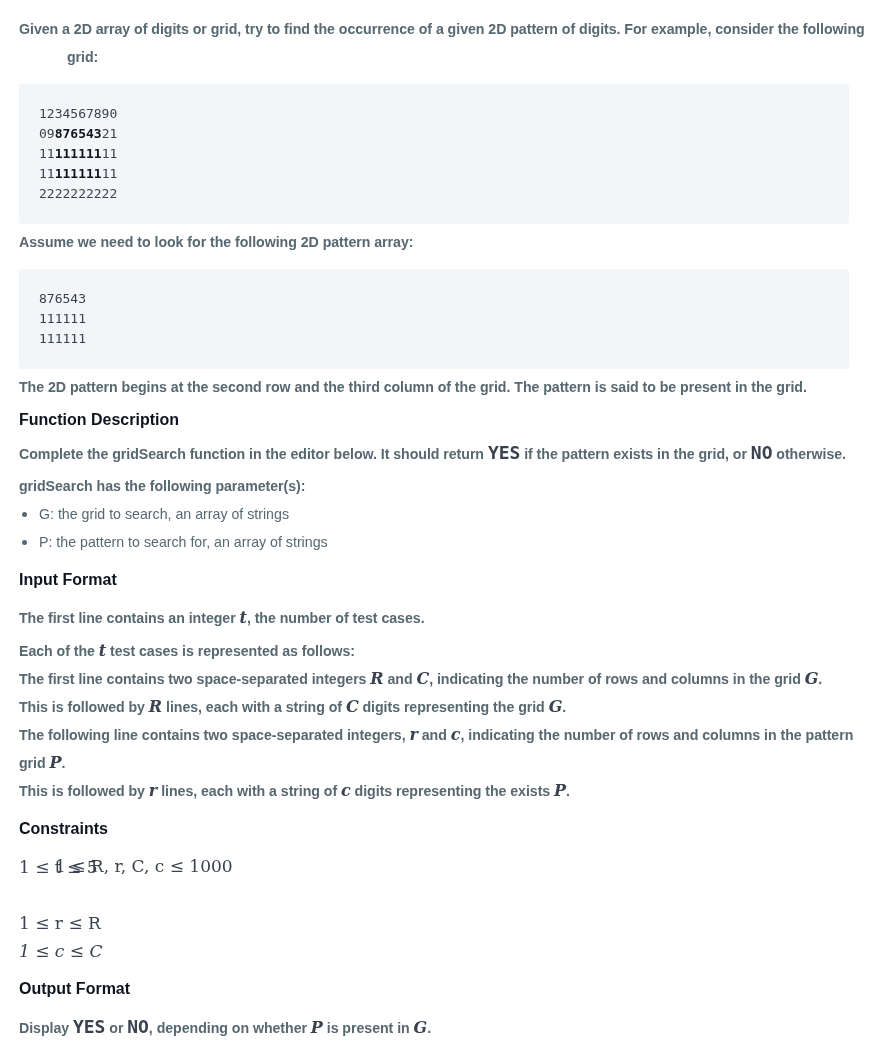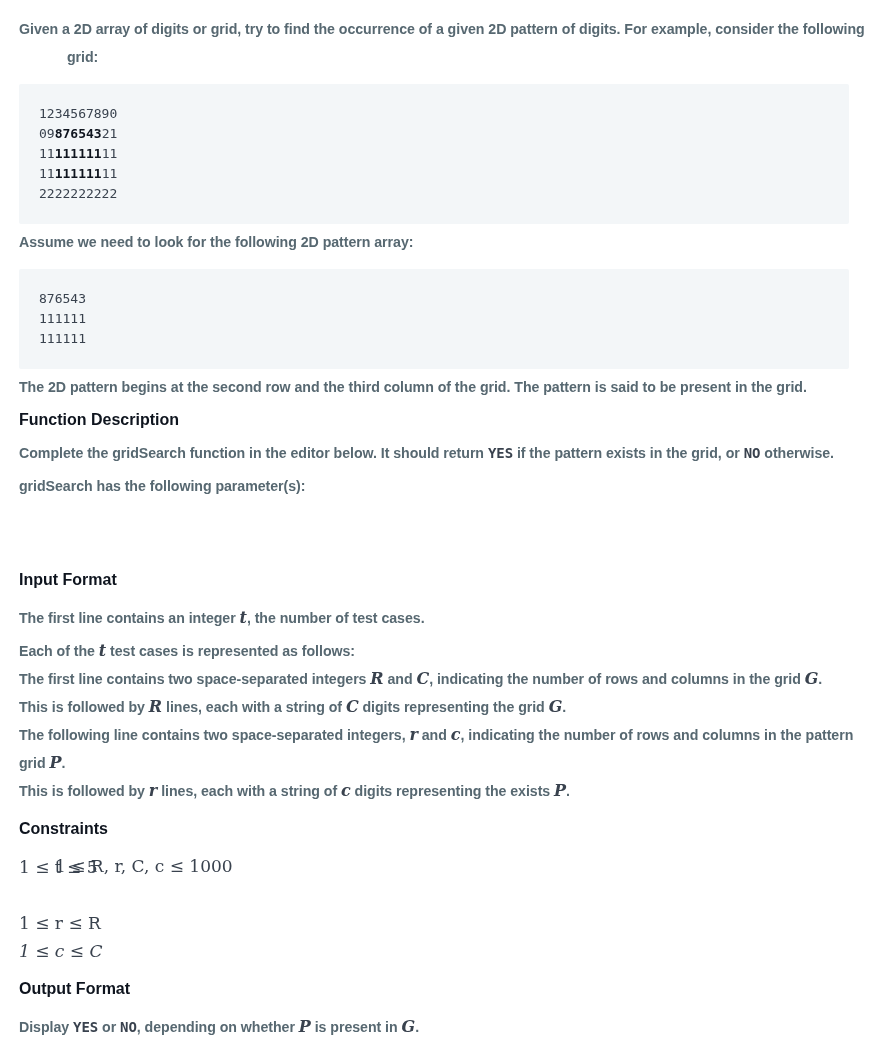--- a/index.html
+++ b/index.html
@@ -5,21 +5,21 @@
   html, body { margin: 0; padding: 0; background: #ffffff; }
   body { width: 870px; height: 1053px; overflow: hidden; font-family: "Liberation Sans", "DejaVu Sans", sans-serif; color: #576871; font-size: 14px; }
   .page { position: relative; width: 870px; height: 1053px; }
   .abs { position: absolute; left: 19px; white-space: nowrap; font-weight: bold; }
   .p { font-size: 14.2px; letter-spacing: -0.05px; line-height: 20px; color: #576871; }
   .h { font-size: 16px; font-weight: bold; color: #0e141e; line-height: 20px; }
   .code-block { position: absolute; left: 19px; width: 830px; background: #f3f6f8; border-radius: 2px; }
   .code-lines { position: absolute; left: 20px; font-family: "DejaVu Sans Mono", "Liberation Mono", monospace; font-size: 13px; color: #39424e; line-height: 20px; }
   .code-line { height: 20px; white-space: pre; }
   .code-line b { color: #0e141e; font-weight: bold; }
-  .mono { font-family: "DejaVu Sans Mono", "Liberation Mono", monospace; font-size: 14px; color: #39424e; }
+  .mono { font-family: "DejaVu Sans Mono", "Liberation Mono", monospace; font-size: 18px; color: #39424e; }
   .m { font-family: "DejaVu Serif", "Liberation Serif", serif; font-style: italic; font-size: 16px; color: #39424e; }
   .bullet-list { position: absolute; left: 19px; margin: 0; padding: 0; list-style: none; }
   .bullet-list li { position: relative; padding-left: 20px; height: 28px; line-height: 28px; font-size: 14.2px; color: #576871; }
   .bullet-list li::before { content: ""; position: absolute; left: 3px; top: 12px; width: 5px; height: 5px; border-radius: 50%; background: #576871; }
   .constraint { position: absolute; left: 19px; font-family: "DejaVu Serif", "Liberation Serif", serif; font-size: 17px; color: #39424e; line-height: 28px; white-space: nowrap; }
 </style>
 </head>
 <body>
 
 <div class="page">
@@ -48,20 +48,24 @@
   </div>
 
   <div class="abs p" style="top:377px;">The 2D pattern begins at the second row and the third column of the grid. The pattern is said to be present in the grid.</div>
 
   <div class="abs h" style="top:410px;">Function Description</div>
 
   <div class="abs p" style="top:443px;"><span>Complete the gridSearch function in the editor below. It should return </span><span class="mono">YES</span><span> if the pattern exists in the grid, or </span><span class="mono">NO</span><span> otherwise.</span></div>
 
   <div class="abs p" style="top:476px;">gridSearch has the following parameter(s):</div>
 
+  <ul class="bullet-list" style="top:500px;">
+    <li>G: the grid to search, an array of strings</li>
+    <li>P: the pattern to search for, an array of strings</li>
+  </ul>
 
   <div class="abs h" style="top:570px;">Input Format</div>
 
   <div class="abs p" style="top:608px;"><span>The first line contains an integer </span><span class="m">t</span><span>, the number of test cases.</span></div>
 
   <div class="abs p" style="top:641px;"><span>Each of the </span><span class="m">t</span><span> test cases is represented as follows:</span></div>
 
   <div class="abs p" style="top:669px;"><span>The first line contains two space-separated integers </span><span class="m">R</span><span> and </span><span class="m">C</span><span>, indicating the number of rows and columns in the grid </span><span class="m">G</span><span>.</span></div>
 
   <div class="abs p" style="top:697px;"><span>This is followed by </span><span class="m">R</span><span> lines, each with a string of </span><span class="m">C</span><span> digits representing the grid </span><span class="m">G</span><span>.</span></div>

